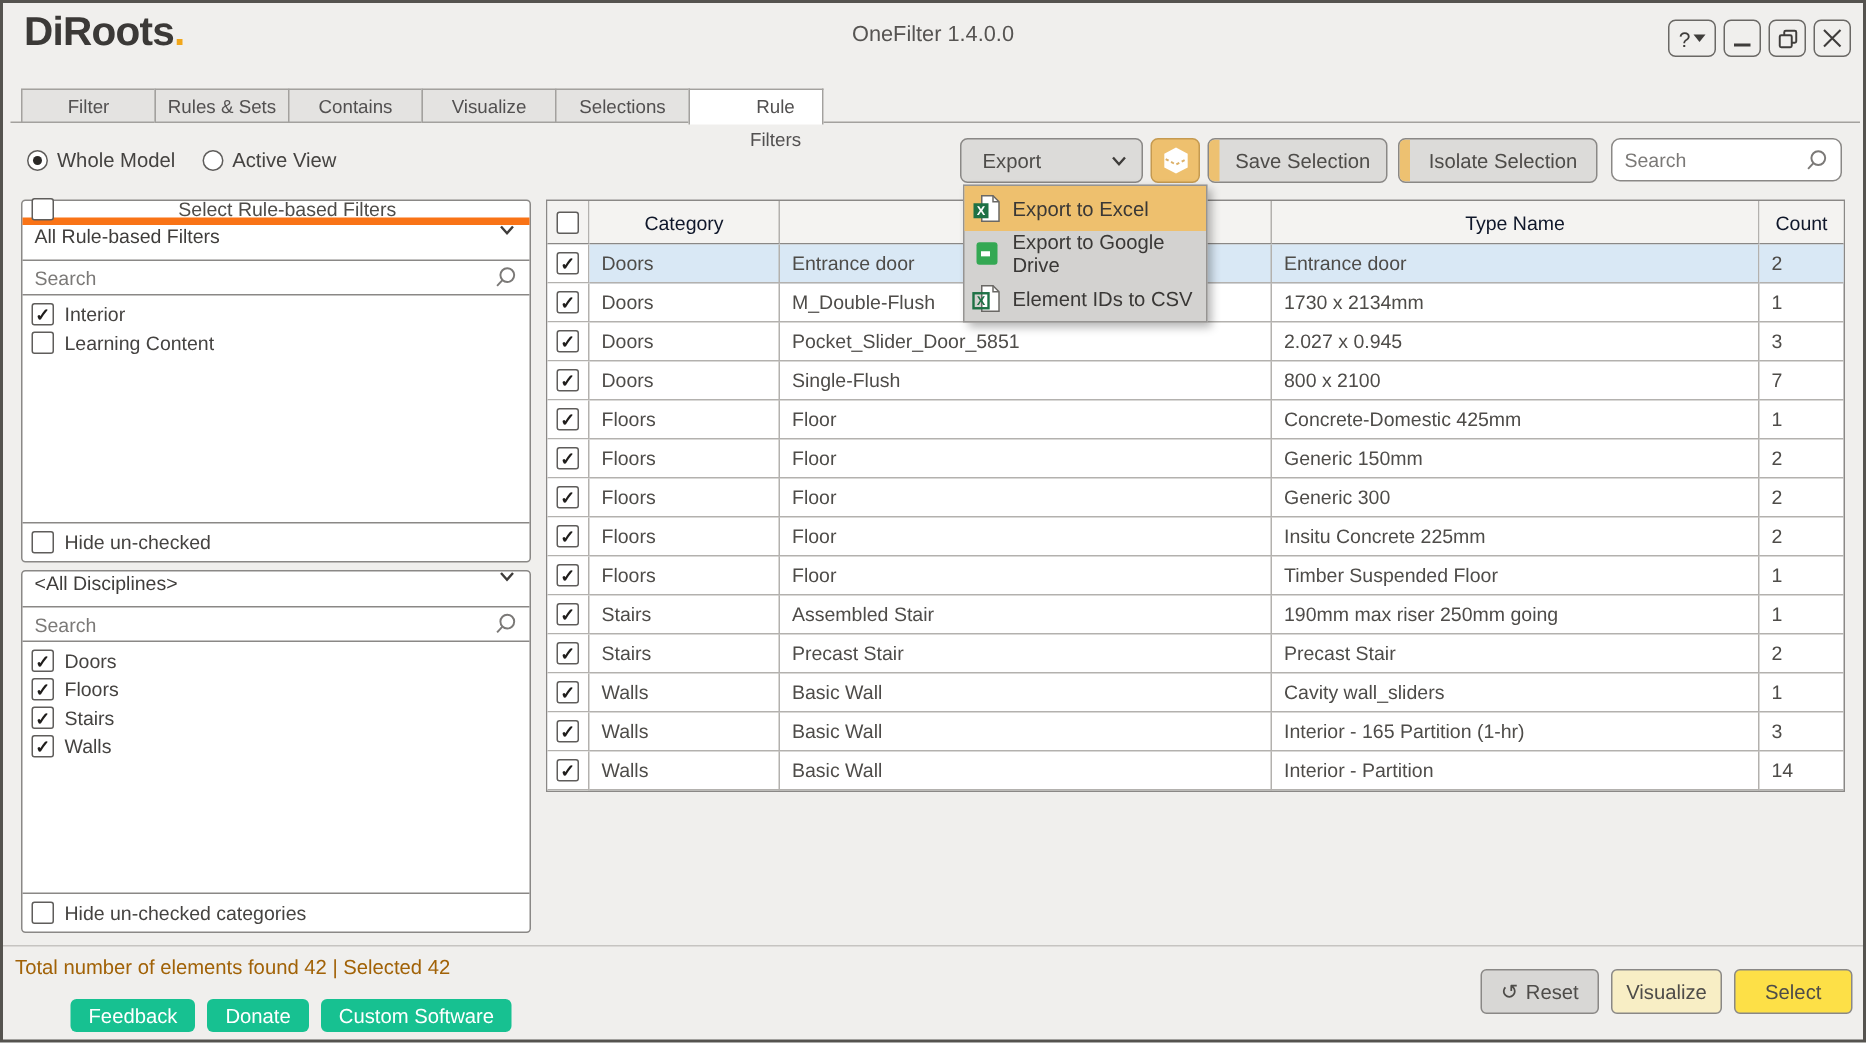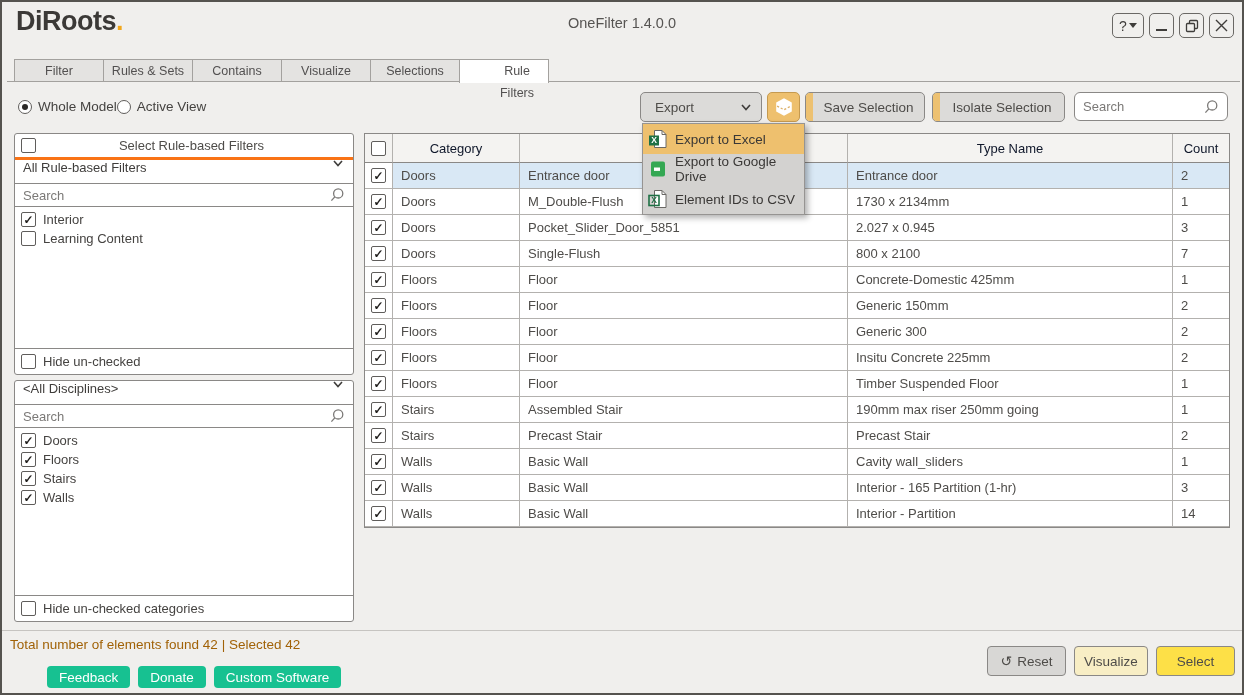--- a/index.html
+++ b/index.html
@@ -24,21 +24,21 @@
                 border-right: 4px solid transparent; border-top: 5px solid #3f3d3b; }
   .min-bar { width: 11px; height: 2px; background: #3f3d3b; margin-top: 9px; }
   
   .tabline { position: absolute; left: 5px; top: 79px; width: 1233px; height: 1px; background: #a3a19e; }
   .tabbar { position: absolute; left: 12px; top: 57px; display: flex; z-index: 2; }
   .tab { width: 90px; height: 23px; line-height: 22px; text-align: center; font-size: 12.5px;
          color: #525050; background: #e4e3e1; border: 1px solid #a3a19e; margin-right: -1px;
          cursor: pointer; }
   .tab.active { background: #ffffff; height: 24px; border-bottom: none; z-index: 3; padding-left: 26px; }
   
-  .scope-row { position: absolute; left: 16px; top: 97px; display: flex; align-items: center; }
+  .scope-row { position: absolute; left: 16px; top: 97px; display: flex; gap: 18px; align-items: center; }
   .radio-opt { display: flex; align-items: center; gap: 6px; font-size: 13.5px; color: #454341; cursor: pointer; }
   .radio { width: 14px; height: 14px; border: 1px solid #5f5d5b; border-radius: 50%;
            background: #fff; position: relative; }
   .radio.sel::after { content: ""; position: absolute; left: 3px; top: 3px; width: 6px; height: 6px;
                       border-radius: 50%; background: #2b2927; }
   
   .btn { border: 1px solid #8a8886; border-radius: 5px; background: #dcdbd9;
          font-size: 13.5px; color: #4e4c49; display: flex; align-items: center;
          justify-content: center; cursor: pointer; }
   .export-btn { position: absolute; left: 638px; top: 90px; width: 122px; height: 30px;
@@ -54,22 +54,22 @@
                background: #fff; border: 1px solid #8a8886; border-radius: 6px;
                display: flex; align-items: center; padding: 0 8px; }
   .searchbox input { flex: 1; border: none; outline: none; font-size: 13px; color: #4e4c49;
                      font-family: "Liberation Sans", sans-serif; background: transparent; min-width: 0; }
   .searchbox input::placeholder, .panel-search input::placeholder { color: #7b7977; opacity: 1; }
   
   .panel { position: absolute; left: 12px; width: 340px; background: #fff;
            border: 1px solid #8a8886; border-radius: 3px; display: flex; flex-direction: column; }
   .panel-a { top: 131px; height: 242px; }
   .panel-b { top: 378px; height: 242px; }
-  .panel-head { height: 26px; display: flex; align-items: center; padding: 0 6px;
-                border-bottom: 3px solid #f97316; flex: 0 0 auto; }
+  .panel-head { height: 16px; display: flex; align-items: center; padding: 0 6px;
+                border-bottom: 5px solid #f97316; flex: 0 0 auto; }
   .panel-head .ttl { flex: 1; text-align: center; font-size: 13px; color: #4e4c49; }
   .panel-select { height: 24px; display: flex; align-items: flex-start; justify-content: space-between;
                   padding: 0 10px 0 8px; border-bottom: 1px solid #8a8886; font-size: 13px;
                   color: #3f3d3b; cursor: pointer; flex: 0 0 auto; }
   .panel-search { height: 23px; display: flex; align-items: center; padding: 0 8px;
                   border-bottom: 1px solid #8a8886; flex: 0 0 auto; }
   .panel-search input { flex: 1; border: none; outline: none; font-size: 13px;
                         font-family: "Liberation Sans", sans-serif; background: transparent; min-width: 0; }
   .panel-list { flex: 1; overflow: hidden; padding-top: 3px; }
   .check-row { display: flex; align-items: center; gap: 7px; padding: 0 6px; height: 19px;

